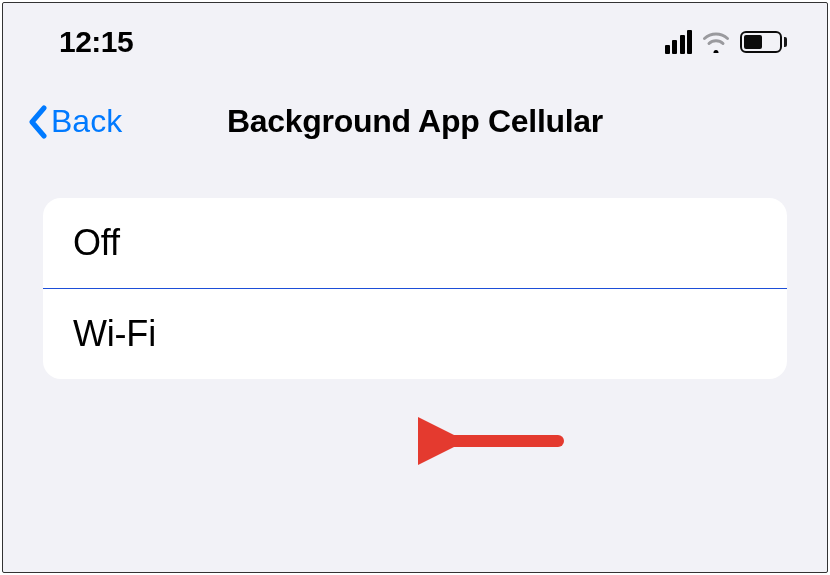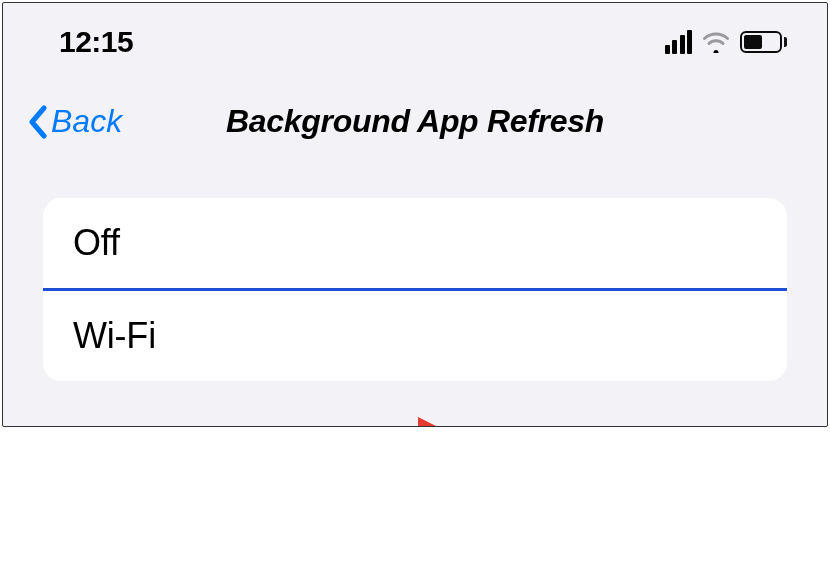--- a/index.html
+++ b/index.html
@@ -5,21 +5,21 @@
     * { margin: 0; padding: 0; box-sizing: border-box; }
     body {
       width: 830px;
       height: 575px;
       background: #fff;
       font-family: -apple-system, BlinkMacSystemFont, "Segoe UI", sans-serif;
       position: relative;
     }
     .frame {
       width: 826px;
-      height: 425px;
+      height: 571px;
       margin: 2px;
       background: #f2f2f7;
       border: 1px solid #333;
       border-radius: 2px;
       overflow: hidden;
       position: relative;
     }
     .status-bar {
       display: flex;
       justify-content: space-between;
@@ -58,21 +58,20 @@
     }
     .battery-tip {
       width: 3px; height: 10px;
       background: #000; border-radius: 0 2px 2px 0;
       margin-left: 2px; opacity: 0.9;
     }
     .nav-bar {
       display: flex; align-items: center;
       padding: 30px 24px 30px 24px;
       position: relative;
-      font-style: italic;
     }
     .back-button {
       display: flex; align-items: center;
       color: #007aff; font-size: 32px; font-weight: 400;
       cursor: pointer; gap: 2px;
     }
     .back-chevron { width: 22px; height: 34px; }
     .page-title {
       position: absolute;
       left: 50%; transform: translateX(-50%);
@@ -85,21 +84,21 @@
       border-radius: 18px;
       overflow: hidden;
     }
     .list-row {
       display: flex; align-items: center; justify-content: space-between;
       padding: 24px 30px;
       font-size: 36px; font-weight: 400; color: #000;
       cursor: pointer;
       position: relative;
     }
-    .list-row + .list-row { border-top: 3px solid #1d4ed8; }
+    .list-row + .list-row { border-top: 1px solid #1d4ed8; }
     .list-row .label { letter-spacing: -0.2px; }
     .checkmark { width: 30px; height: 26px; color: #007aff; flex-shrink: 0; }
     .annotation-arrow {
       position: absolute;
       left: 415px; top: 414px;
       pointer-events: none;
     }
   </style>
 </head>
 <body>
@@ -130,21 +129,21 @@
     </div>
   </div>
 
   <div class="nav-bar">
     <div class="back-button">
       <svg class="back-chevron" viewBox="0 0 22 34">
         <polyline points="17,3 5,17 17,31" stroke="#007aff" stroke-width="5" fill="none" stroke-linecap="round" stroke-linejoin="round"></polyline>
       </svg>
       <span>Back</span>
     </div>
-    <div class="page-title">Background App Refresh</div>
+    <div class="page-title">Background App Cellular</div>
   </div>
 
   <div class="list-group">
     <div class="list-row">
       <span class="label">Off</span>
     </div>
     <div class="list-row">
       <span class="label">Wi-Fi</span>
     </div>
   </div>

